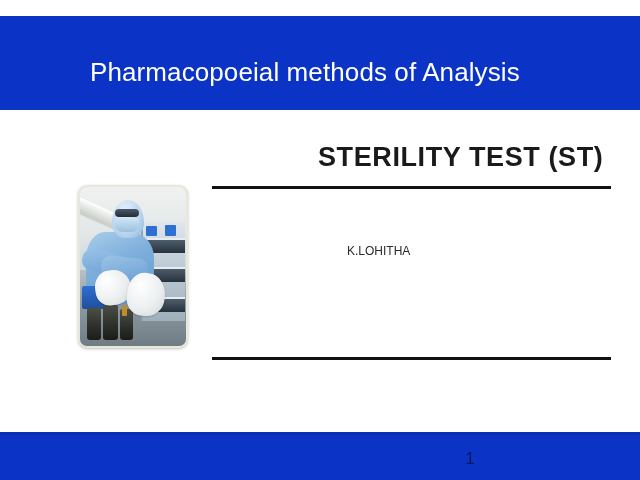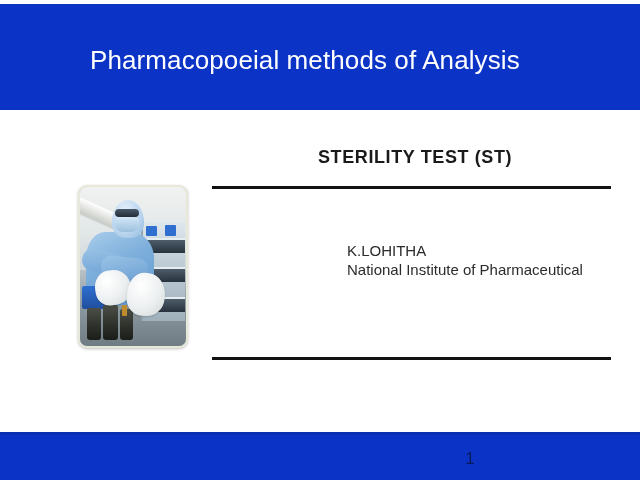--- a/index.html
+++ b/index.html
@@ -20,21 +20,21 @@
     width: 640px;
     height: 480px;
     background: #ffffff;
     overflow: hidden;
   }
 
   
   .header-band {
     position: absolute;
     left: 0;
-    top: 4px;
+    top: 16px;
     width: 640px;
     height: 108px;
     background: #0b34c6;
     border-bottom: 2px solid #d946ef;
     box-sizing: border-box;
   }
   .header-title {
     position: absolute;
     left: 90px;
     top: 40px;
@@ -167,21 +167,21 @@
     background: linear-gradient(180deg,#2f6fd0,#1f4f9e);
     border-radius: 2px;
   }
 
   
   .main-title {
     position: absolute;
     left: 318px;
     top: 31px;         
     color: #1a1a1a;
-    font-size: 18px;
+    font-size: 27px;
     font-weight: 700;
     letter-spacing: 0.6px;
     line-height: 32px;
     white-space: nowrap;
   }
   .rule {
     position: absolute;
     left: 212px;
     width: 399px;
     height: 3px;
@@ -189,21 +189,21 @@
   }
   .rule-top    { top: 76px; }   
   .rule-bottom { top: 247px; }  
 
   
   .author-block {
     position: absolute;
     left: 347px;
     top: 132px;        
     color: #2b2b2b;
-    font-size: 15px;
+    font-size: 12px;
     line-height: 18.5px;
     white-space: nowrap;
   }
   .author-block .line { display: block; }
 
   
   .footer-band {
     position: absolute;
     left: 0;
     top: 432px;
@@ -270,21 +270,20 @@
         <div class="ph-glove g2"></div>
       </div>
     </div>
 
     <div class="main-title">STERILITY TEST (ST)</div>
 
     <div class="rule rule-top"></div>
 
     <div class="author-block">
       <span class="line">K.LOHITHA</span>
-      <span class="line">National Institute of Pharmaceutical</span>
     </div>
 
     <div class="rule rule-bottom"></div>
   </div>
 
   <div class="footer-band">
     <div class="page-number">1</div>
   </div>
 
 </div>

